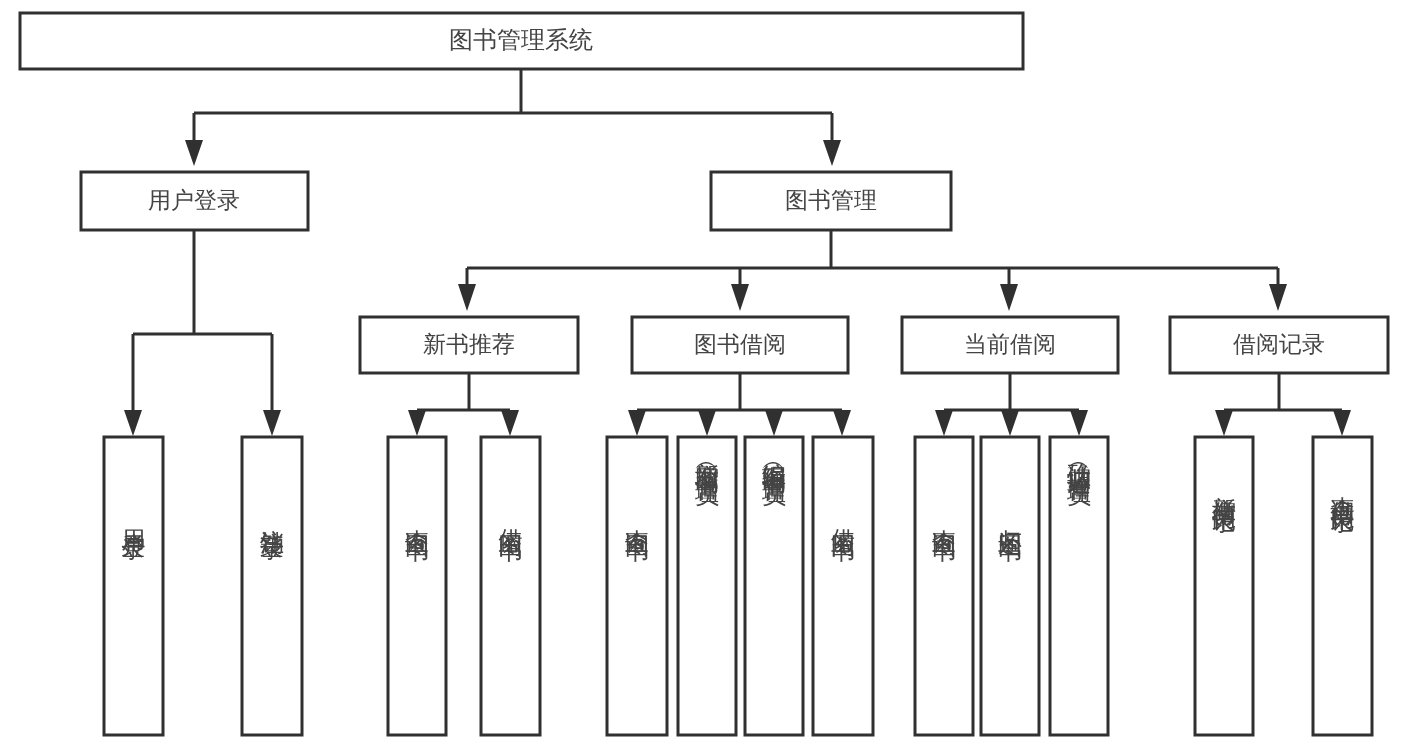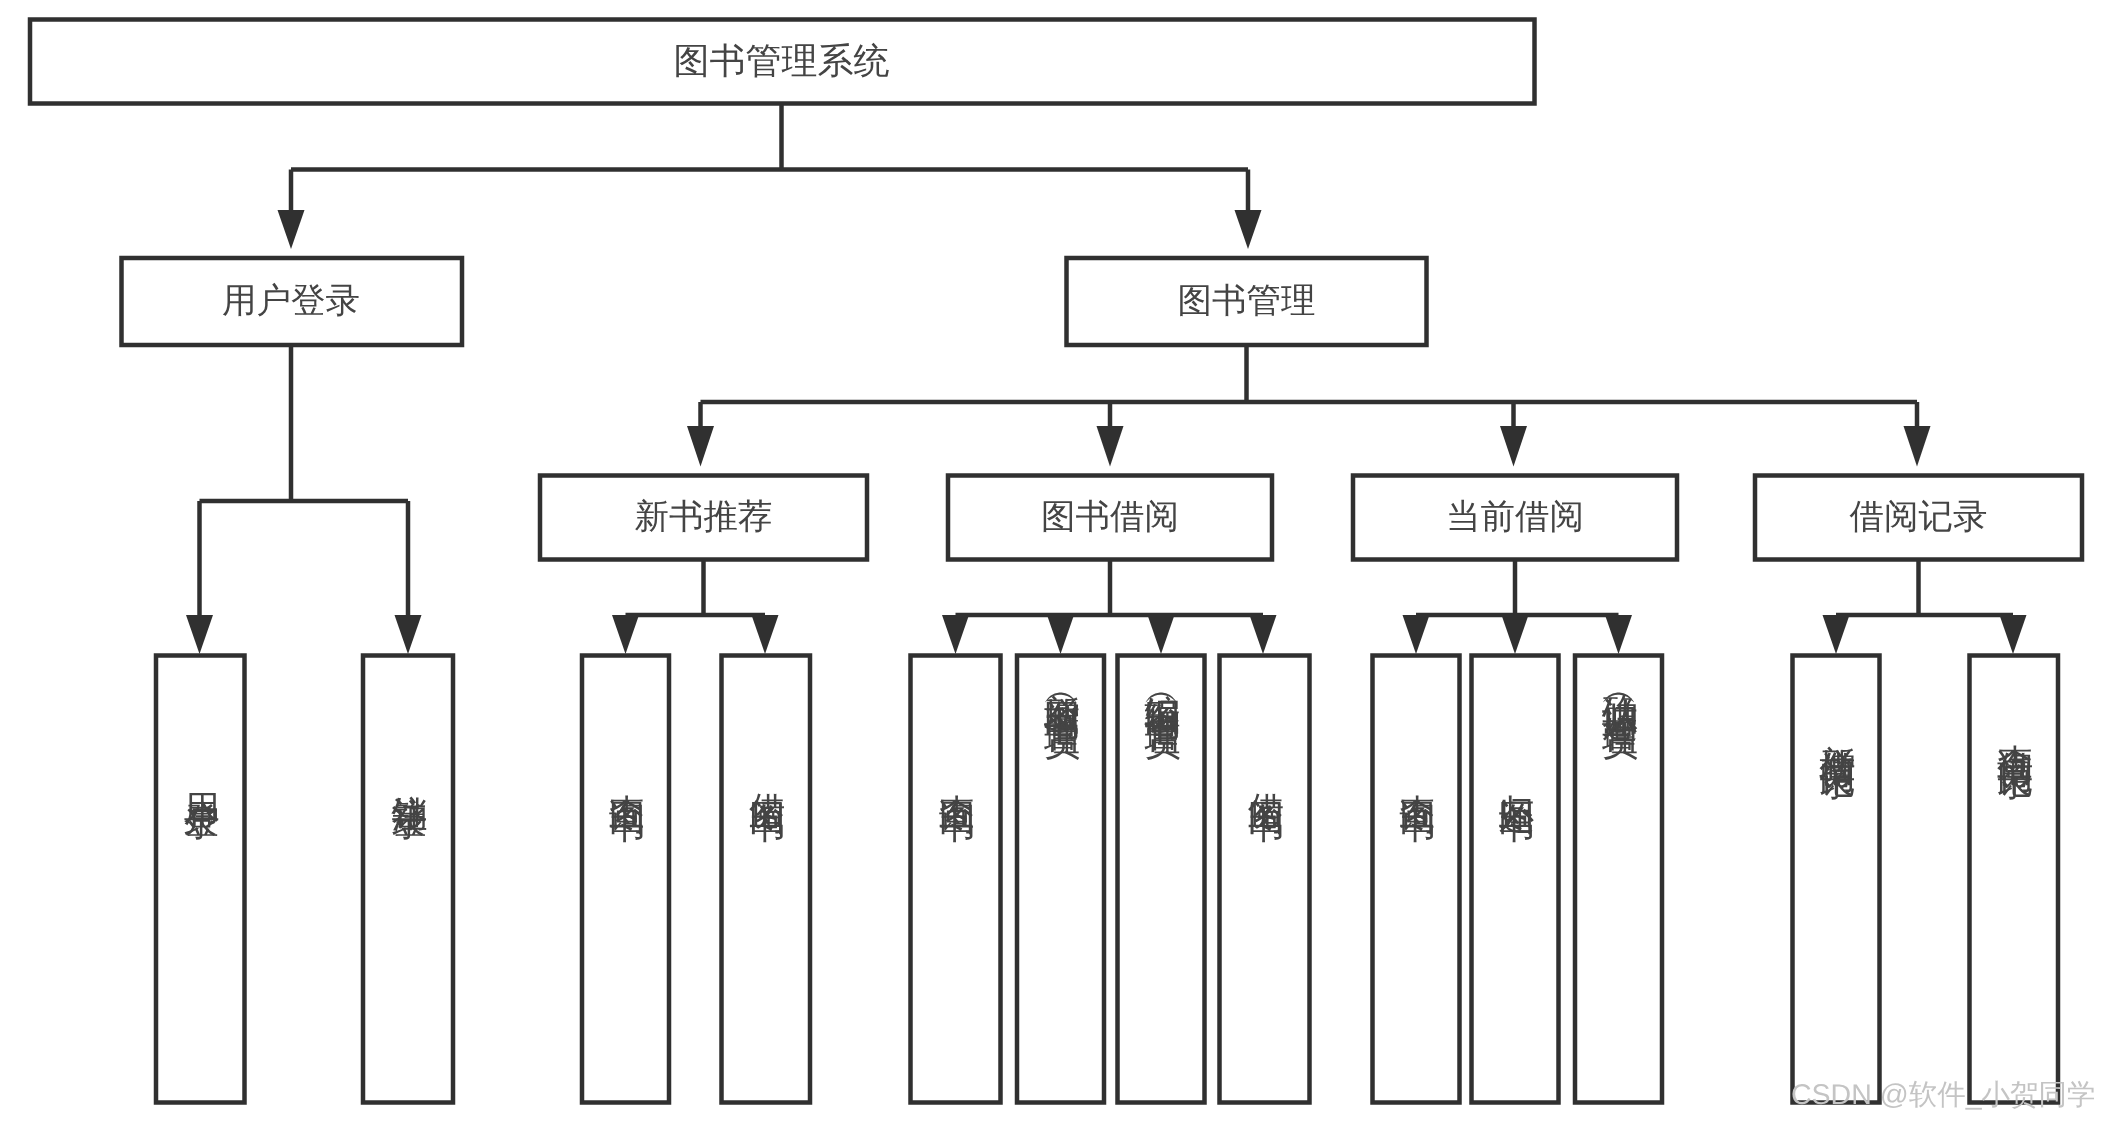--- a/index.html
+++ b/index.html
@@ -238,15 +238,14 @@
     <span class="vtext">确认归还（管理员）</span>
   </div>
 
   <div class="vtext-wrap" style="left:1195px; top:477px; width:58px; height:258px;">
     <span class="vtext">新增借阅记录</span>
   </div>
   <div class="vtext-wrap" style="left:1313px; top:477px; width:59px; height:258px;">
     <span class="vtext">查询借阅记录</span>
   </div>
 
-  <div class="watermark">CSDN @软件_小贺同学</div>
 
 </div>
 
 </body></html>

